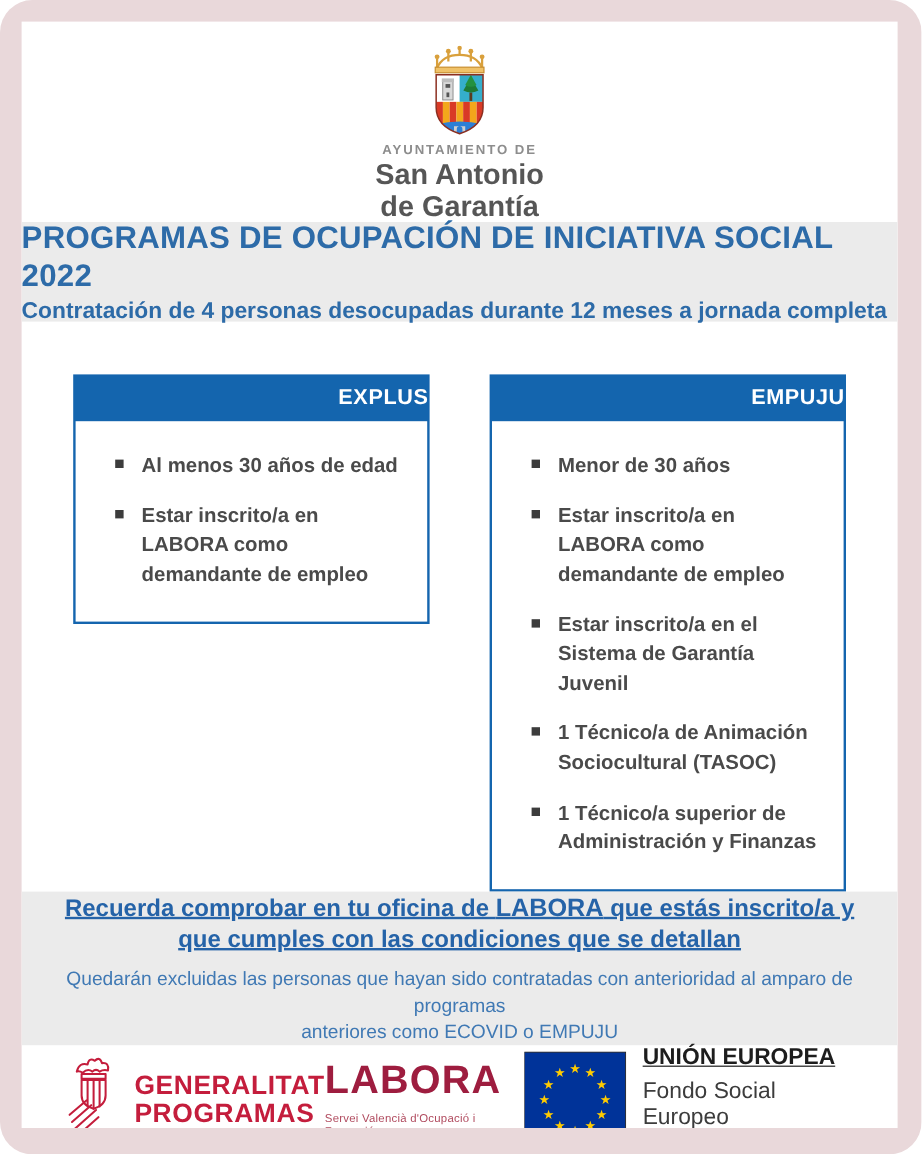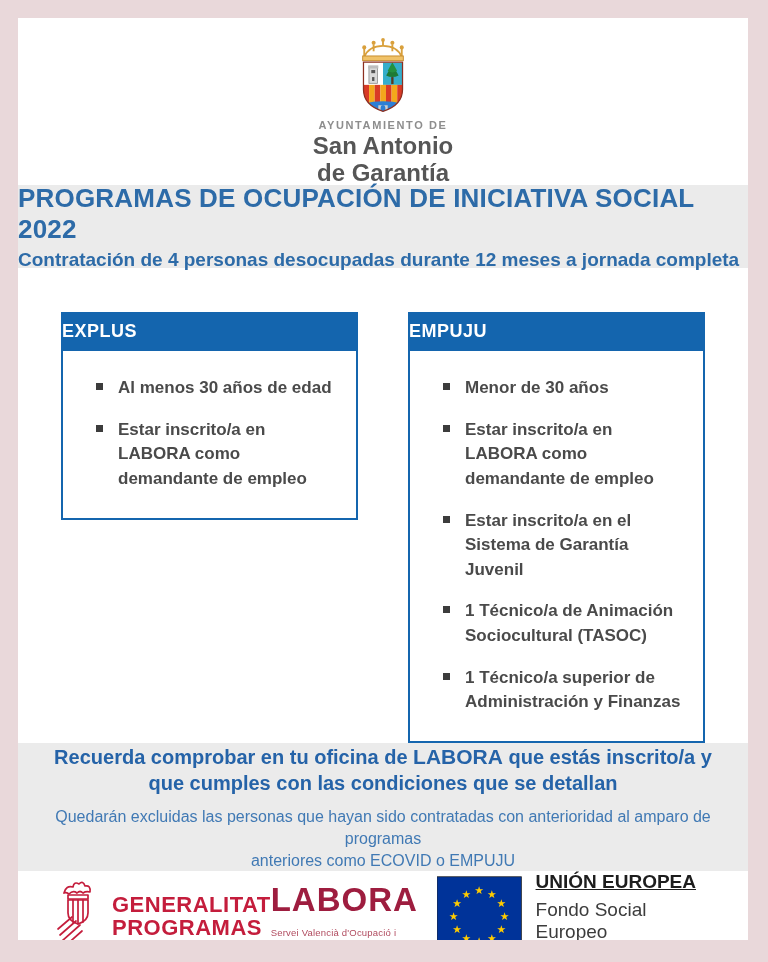--- a/index.html
+++ b/index.html
@@ -3,20 +3,21 @@
 <meta charset="utf-8">
 <style>
   * { margin:0; padding:0; box-sizing:border-box; }
   html,body { background:#fff; }
   body { font-family:"Liberation Sans", sans-serif; }
   .page {
     width:768px; height:962px;
     background:#e9d8da;
     padding:18px 20px 22px 18px;
     margin:0 auto;
+    border-radius:27px;
   }
   .sheet {
     width:100%; height:100%;
     background:#ffffff;
     display:flex; flex-direction:column;
     overflow:hidden;
   }
 
   
   .header { height:167px; display:flex; flex-direction:column; align-items:center; justify-content:flex-start; padding-top:20px; }
@@ -34,21 +35,21 @@
   .band1 .subtitle { font-size:19px; font-weight:bold; color:#2d6ba8; }
 
   
   .boxes {
     flex:0 0 420px;
     display:flex; justify-content:center; align-items:flex-start;
     gap:50px; padding-top:44px;
   }
   .pbox { width:297px; border:2px solid #1465ae; background:#fff; }
   .pbox-header {
-    background:#1465ae; color:#ffffff; text-align:left;
+    background:#1465ae; color:#ffffff; text-align:right;
     font-weight:bold; font-size:18px; letter-spacing:0.5px;
     padding:8px 0 9px 0;
     margin:-1px; 
   }
   .pbox ul { list-style:none; padding:26px 14px 22px 33px; }
   .pbox li {
     position:relative; padding-left:22px; margin-bottom:17px;
     font-size:17px; line-height:1.45; color:#4a4a4a; font-weight:bold;
   }
   .pbox li:last-child { margin-bottom:4px; }
@@ -56,21 +57,21 @@
     content:""; position:absolute; left:0; top:7px;
     width:7px; height:7px; background:#3c3c3c;
   }
 
   
   .band2 {
     height:132px; background:#ebebeb;
     display:flex; flex-direction:column; align-items:center; justify-content:center;
     text-align:center; padding:0 30px;
   }
-  .reminder { font-size:20px; font-weight:bold; color:#2563a8; line-height:1.3; }
+  .reminder { font-size:20px; font-weight:bold; color:#2563a8; line-height:1.3;text-decoration:underline; }
   .reminder .heavy { font-weight:bold; font-size:21px; }
   .exclusion { margin-top:10px; font-size:16px; color:#4079b4; line-height:1.35; }
 
   
   .footer {
     flex:1; display:flex; align-items:center; justify-content:flex-start;
     padding:0 28px 8px 34px;
   }
   .logo-block { display:flex; align-items:center; }
   .gva { gap:10px; }

